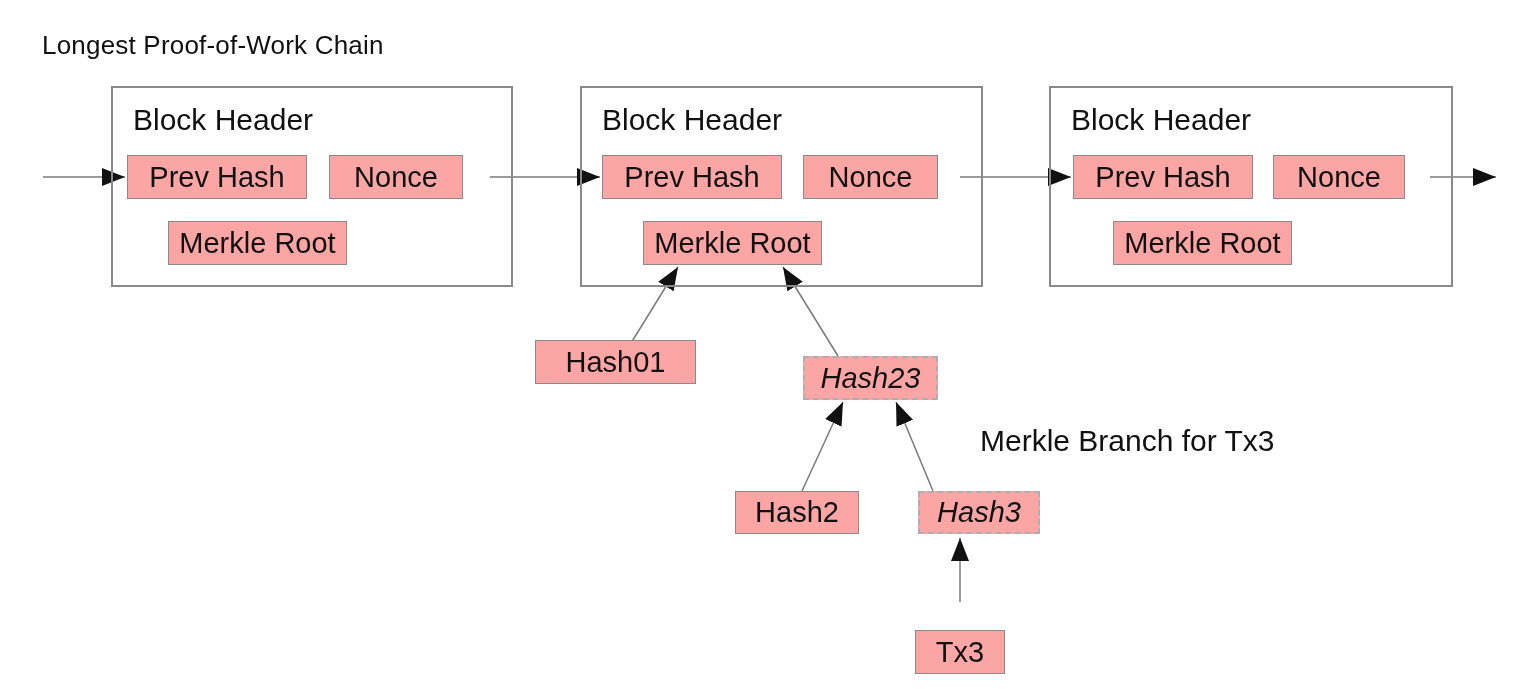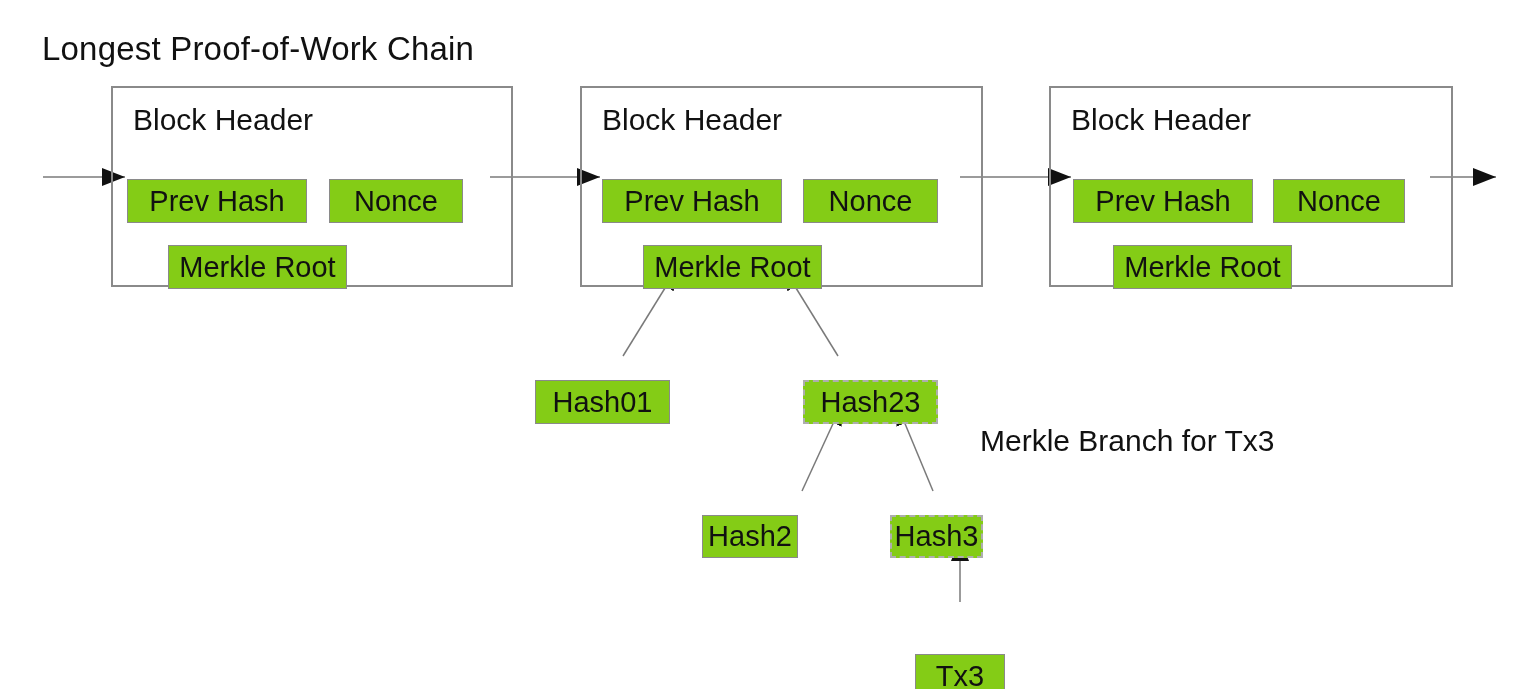--- a/index.html
+++ b/index.html
@@ -13,21 +13,21 @@
     height: 689px;
     background: #ffffff;
     font-family: "Liberation Sans", "DejaVu Sans", sans-serif;
     color: #111111;
     overflow: hidden;
   }
   .title {
     position: absolute;
     left: 42px;
     top: 30px;
-    font-size: 33px;
+    font-size: 26px;
     letter-spacing: 0.2px;
     white-space: nowrap;
   }
   .annotation {
     position: absolute;
     left: 980px;
     top: 424px;
     font-size: 30px;
     white-space: nowrap;
     text-align: center;
@@ -45,31 +45,31 @@
     position: absolute;
     left: 20px;
     top: 15px;
     font-size: 30px;
     white-space: nowrap;
   }
   .box {
     position: absolute;
     height: 44px;
     border: 1.5px solid #8a8a8a;
-    background: #84cc16;
+    background: #fca5a5;
     box-sizing: border-box;
     display: flex;
     align-items: center;
     justify-content: center;
     font-size: 29px;
     white-space: nowrap;
-    margin-top: 24px;
   }
   .box.dashed {
     border: 2px dashed #aeaeae;
+    font-style: italic;
   }
   .wires {
     position: absolute;
     left: 0;
     top: 0;
     pointer-events: none;
   }
 </style>
 </head>
 <body>
@@ -111,21 +111,21 @@
   <div class="box" style="left:803px; top:155px; width:135px;">Nonce</div>
   <div class="box" style="left:643px; top:221px; width:179px;">Merkle Root</div>
 
   <div class="block" style="left:1026px; width:404px;">
     <div class="block-label">Block Header</div>
   </div>
   <div class="box" style="left:1073px; top:155px; width:180px;">Prev Hash</div>
   <div class="box" style="left:1273px; top:155px; width:132px;">Nonce</div>
   <div class="box" style="left:1113px; top:221px; width:179px;">Merkle Root</div>
 
-  <div class="box" style="left:535px; top:356px; width:135px;">Hash01</div>
+  <div class="box" style="left:535px; top:340px; width:161px;">Hash01</div>
   <div class="box dashed" style="left:803px; top:356px; width:135px;">Hash23</div>
-  <div class="box" style="left:702px; top:491px; width:96px; height:43px;">Hash2</div>
-  <div class="box dashed" style="left:890px; top:491px; width:93px; height:43px;">Hash3</div>
+  <div class="box" style="left:735px; top:491px; width:124px; height:43px;">Hash2</div>
+  <div class="box dashed" style="left:918px; top:491px; width:122px; height:43px;">Hash3</div>
   <div class="box" style="left:915px; top:630px; width:90px;">Tx3</div>
 
   <div class="annotation">Merkle Branch for Tx3</div>
 
 </div>
 
 </body></html>

